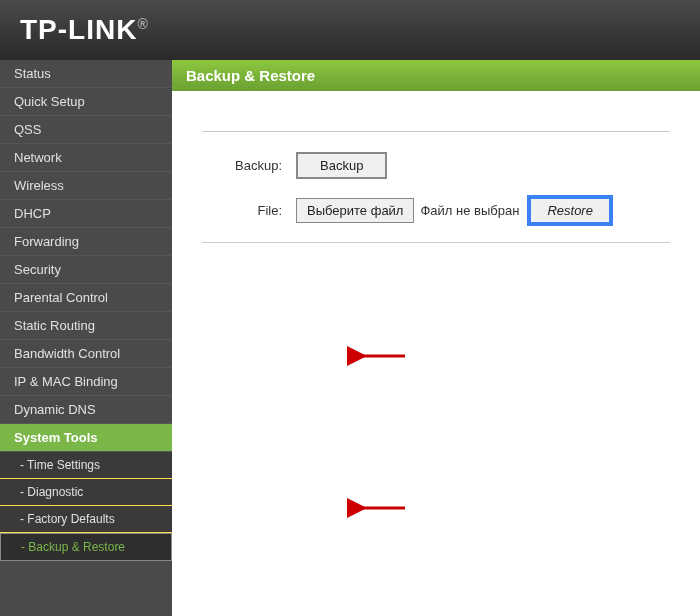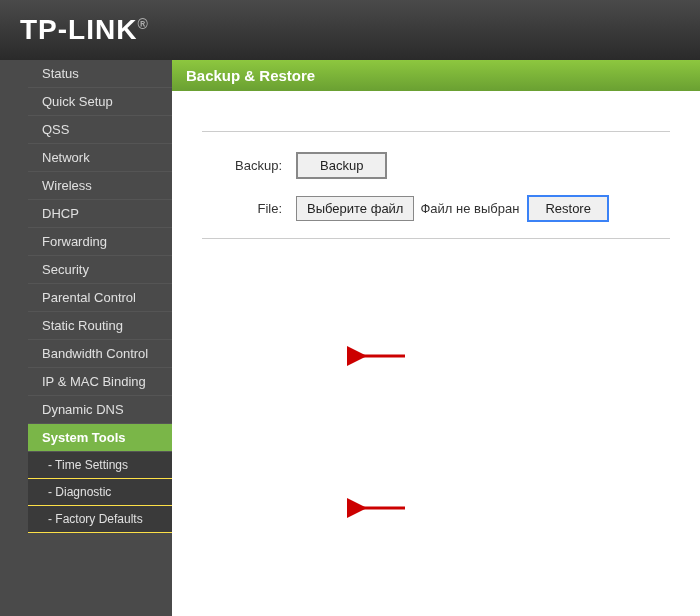--- a/index.html
+++ b/index.html
@@ -36,21 +36,20 @@
       color: #fff;
       flex-shrink: 0;
       overflow-y: auto;
     }
     .sidebar-item {
       padding: 6px 10px 6px 14px;
       cursor: pointer;
       color: #e0e0e0;
       font-size: 13px;
       border-bottom: 1px solid #555;
-      margin-left: 28px;
     }
     .sidebar-item.active {
       background: #7ab648;
       color: #fff;
       font-weight: bold;
     }
     .sidebar-item.sub {
       padding-left: 20px;
       font-size: 12px;
       background: #3a3a3a;
@@ -99,27 +98,28 @@
     }
     .btn-backup {
       border: 2px solid #888;
       background: #f0f0f0;
       padding: 4px 22px;
       cursor: pointer;
       font-size: 13px;
       color: #222;
     }
     .btn-restore {
-      border: 2px solid #3b82f6;
+      border: 4px solid #3b82f6;
       background: #f0f0f0;
       padding: 4px 16px;
       cursor: pointer;
       font-size: 13px;
       color: #222;
       margin-left: 8px;
+      font-style: italic;
     }
     .file-choose {
       border: 1px solid #888;
       background: #f0f0f0;
       padding: 4px 10px;
       cursor: pointer;
       font-size: 13px;
       color: #222;
     }
     .file-no-selected {
@@ -158,20 +158,21 @@
       <div class="sidebar-item">Security</div>
       <div class="sidebar-item">Parental Control</div>
       <div class="sidebar-item">Static Routing</div>
       <div class="sidebar-item">Bandwidth Control</div>
       <div class="sidebar-item">IP &amp; MAC Binding</div>
       <div class="sidebar-item">Dynamic DNS</div>
       <div class="sidebar-item active">System Tools</div>
       <div class="sidebar-item sub">- Time Settings</div>
       <div class="sidebar-item sub">- Diagnostic</div>
       <div class="sidebar-item sub">- Factory Defaults</div>
+      <div class="sidebar-item sub active-sub">- Backup &amp; Restore</div>
     </div>
 
   <div id="main">
     <div id="page-title-bar">
       <span>Backup &amp; Restore</span>
     </div>
     <div id="content">
       <hr class="divider">
       <div class="form-row">
         <span class="form-label">Backup:</span>

